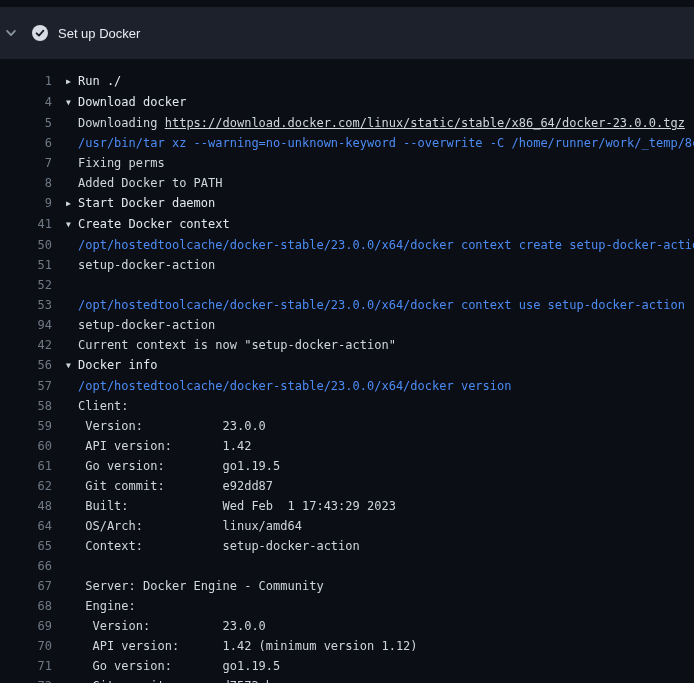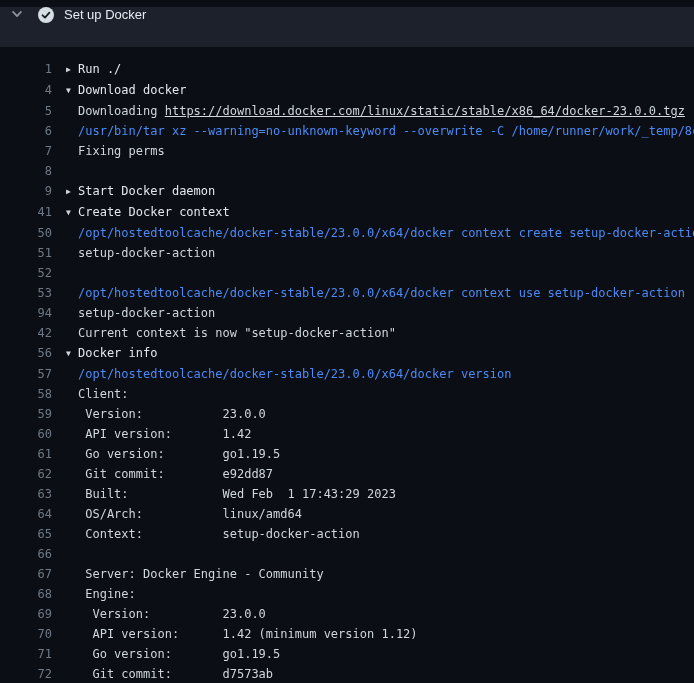--- a/index.html
+++ b/index.html
@@ -15,25 +15,25 @@
     --status-check:#171c23;
   }
   *{margin:0;padding:0;box-sizing:border-box;}
   html,body{width:694px;height:683px;overflow:hidden;}
   body{
     background:var(--page-bg);
     font-family:"DejaVu Sans Mono","Liberation Mono",monospace;
   }
   .header{
     margin-top:7px;
-    height:40px;
+    height:52px;
     background:var(--header-bg);
     display:flex;
-    align-items:flex-start;
-    padding-left:10px;
+    align-items:center;
+    padding-left:4px;
     cursor:pointer;
   }
   .chev{
     width:14px;height:14px;
     display:inline-flex;align-items:center;justify-content:center;
     margin-right:14px;
     cursor:pointer;
   }
   .status{
     width:16px;height:16px;
@@ -116,20 +116,21 @@
     <div class="row">
       <span class="num">6</span>
       <span class="content indent"><span class="seg seg-command">/usr/bin/tar xz --warning=no-unknown-keyword --overwrite -C /home/runner/work/_temp/8c9</span></span>
     </div>
     <div class="row">
       <span class="num">7</span>
       <span class="content indent"><span class="seg seg-plain">Fixing perms</span></span>
     </div>
     <div class="row">
       <span class="num">8</span>
+      <span class="content indent"><span class="seg seg-plain">Added Docker to PATH</span></span>
     </div>
     <div class="row group">
       <span class="num">9</span>
       <span class="content"><span class="arrow">▶</span><span class="seg seg-plain">Start Docker daemon</span></span>
     </div>
     <div class="row group">
       <span class="num">41</span>
       <span class="content"><span class="arrow">▼</span><span class="seg seg-plain">Create Docker context</span></span>
     </div>
     <div class="row">
@@ -177,21 +178,21 @@
     </div>
     <div class="row">
       <span class="num">61</span>
       <span class="content indent"><span class="seg seg-plain"> Go version:        go1.19.5</span></span>
     </div>
     <div class="row">
       <span class="num">62</span>
       <span class="content indent"><span class="seg seg-plain"> Git commit:        e92dd87</span></span>
     </div>
     <div class="row">
-      <span class="num">63</span>
+      <span class="num">48</span>
       <span class="content indent"><span class="seg seg-plain"> Built:             Wed Feb  1 17:43:29 2023</span></span>
     </div>
     <div class="row">
       <span class="num">64</span>
       <span class="content indent"><span class="seg seg-plain"> OS/Arch:           linux/amd64</span></span>
     </div>
     <div class="row">
       <span class="num">65</span>
       <span class="content indent"><span class="seg seg-plain"> Context:           setup-docker-action</span></span>
     </div>

